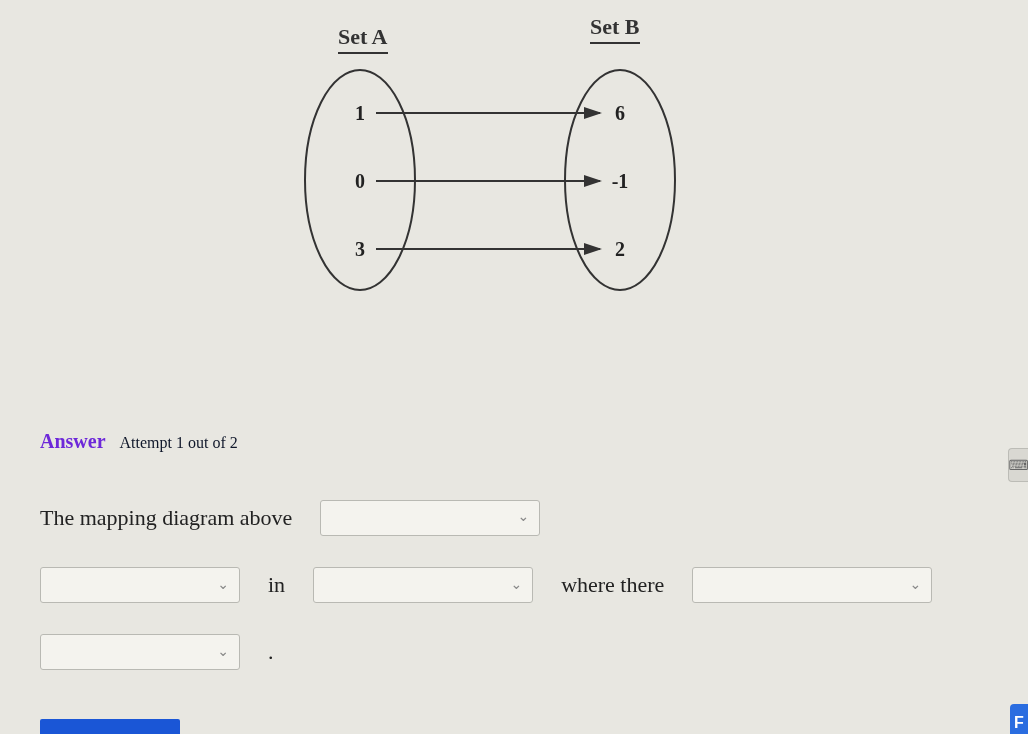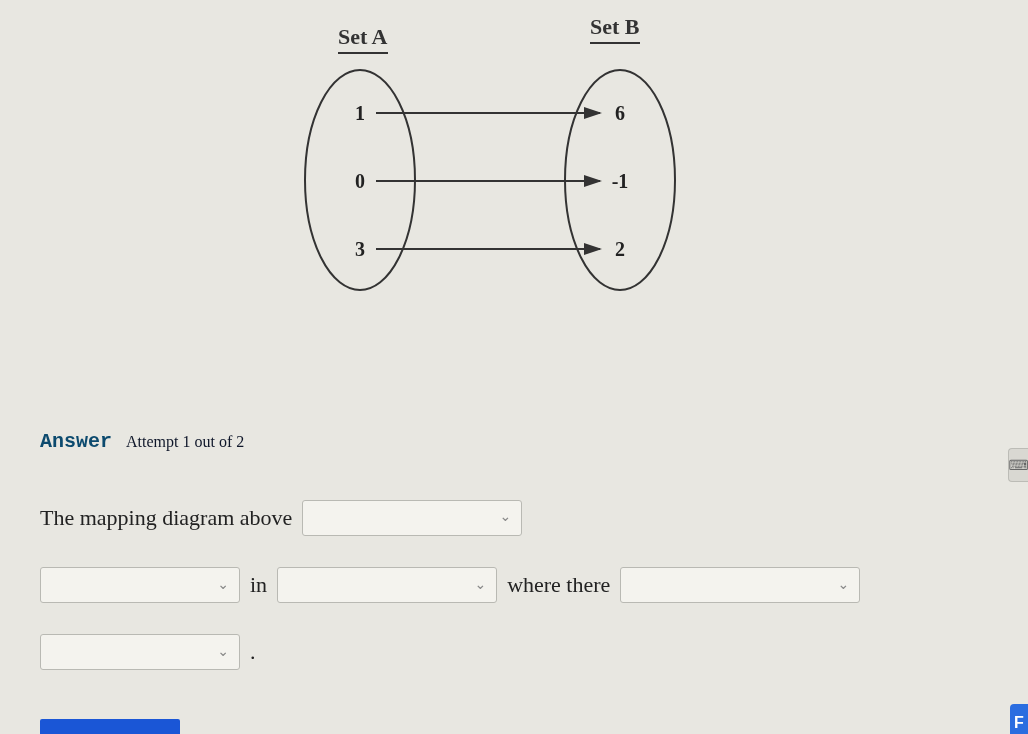--- a/index.html
+++ b/index.html
@@ -34,38 +34,37 @@
   }
   .answer-row {
     margin-top: 100px;
     display: flex;
     align-items: baseline;
     gap: 14px;
     font-size: 20px;
   }
   .answer-label {
     font-weight: bold;
-    color: #0c4a6e;
-    font-family: Liberation Mono, monospace;
+    color: #6d28d9;
   }
   .attempt-text {
     font-size: 16px;
     color: #0f172a;
   }
   .sentence {
     margin-top: 36px;
     font-size: 22px;
     line-height: 2.6;
     color: #222;
   }
   .sentence .line {
     display: flex;
     flex-wrap: wrap;
     align-items: center;
-    gap: 10px;
+    gap: 28px;
     margin-bottom: 10px;
   }
   .select-box {
     display: inline-flex;
     align-items: center;
     justify-content: flex-end;
     height: 36px;
     border: 1px solid #b9b9b3;
     background: #f4f3ee;
     border-radius: 3px;

